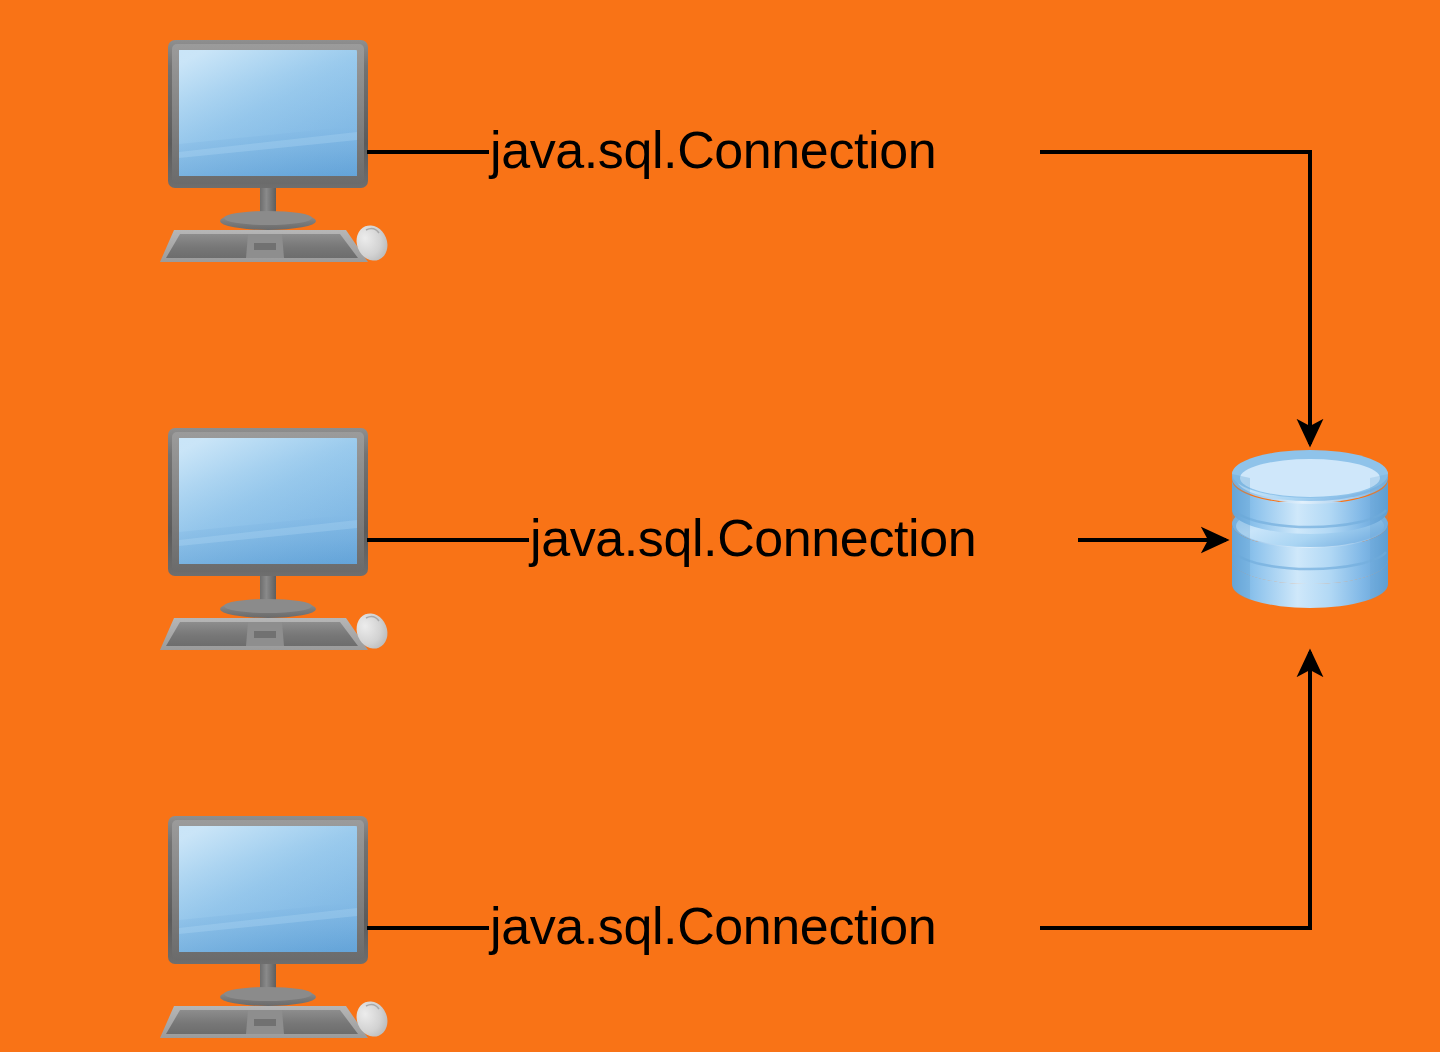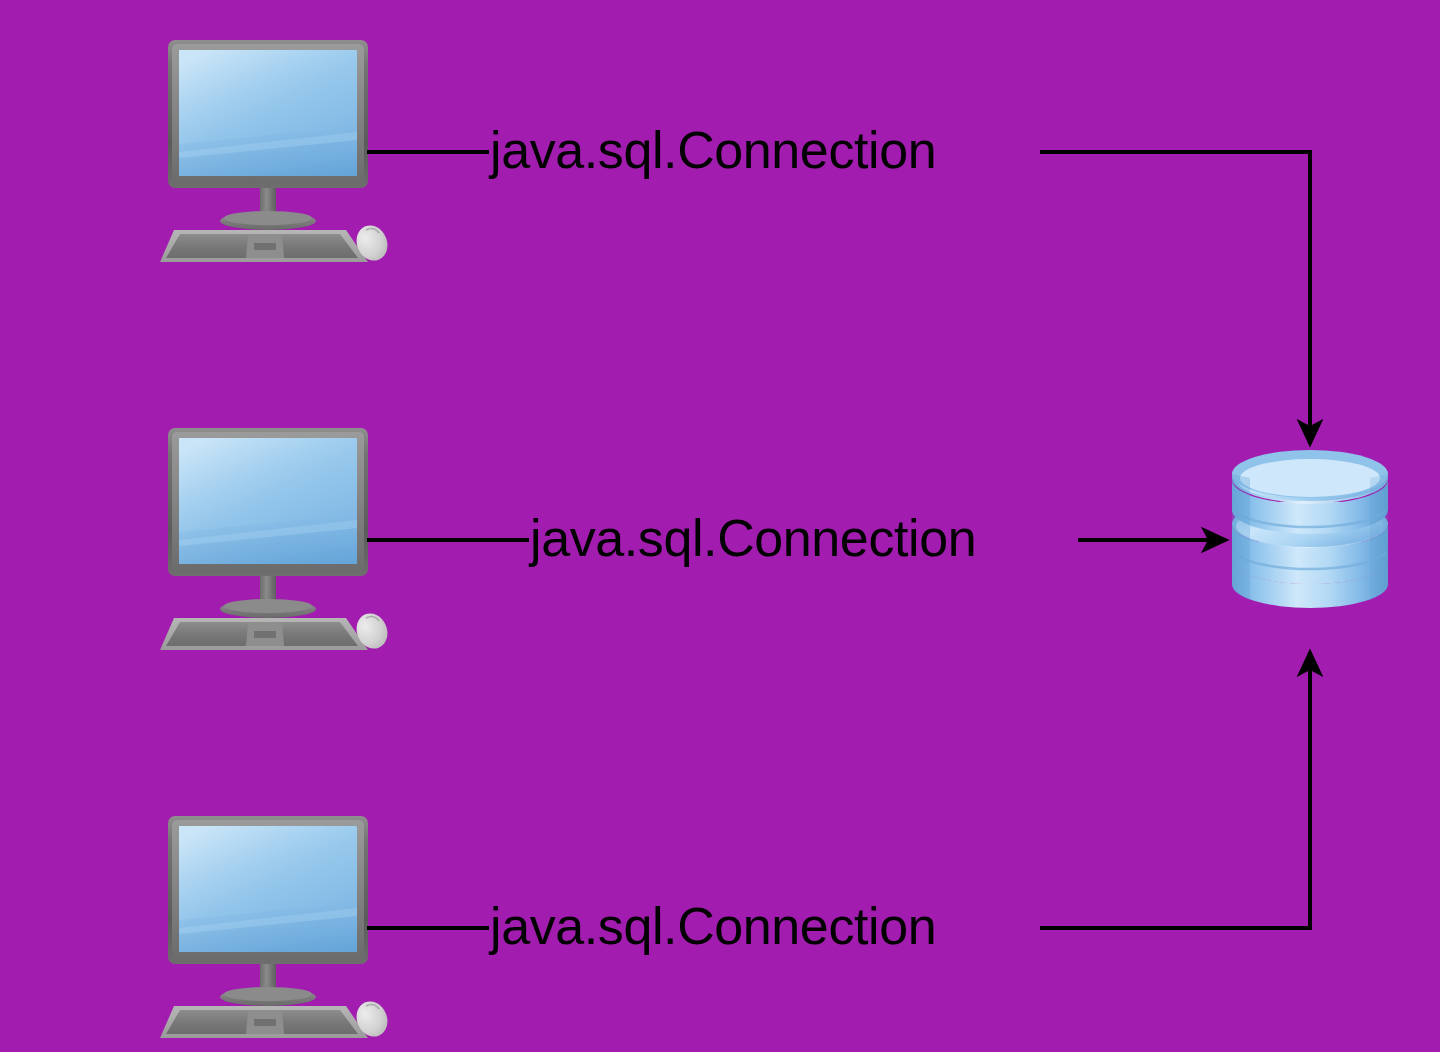--- a/index.html
+++ b/index.html
@@ -11,21 +11,21 @@
   body {
     width: 1440px;
     height: 1052px;
     overflow: hidden;
     font-family: "Liberation Sans", sans-serif;
   }
   #diagram-root {
     position: relative;
     width: 1440px;
     height: 1052px;
-    background: #a21caf;
+    background: #f97316;
   }
   #diagram-svg {
     position: absolute;
     top: 0;
     left: 0;
     width: 1440px;
     height: 1052px;
     display: block;
   }
   .conn-label {

